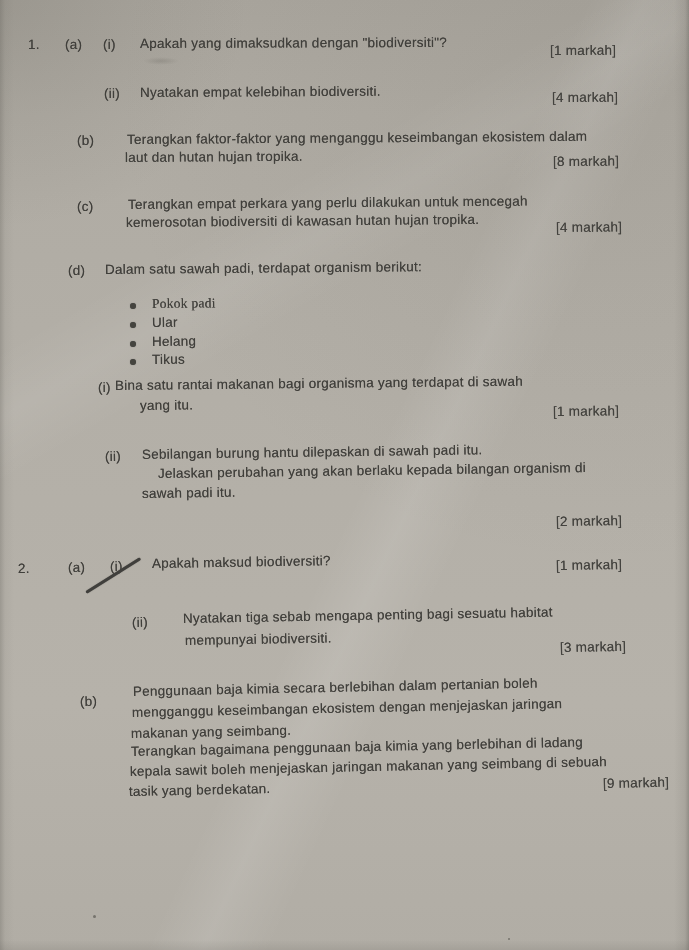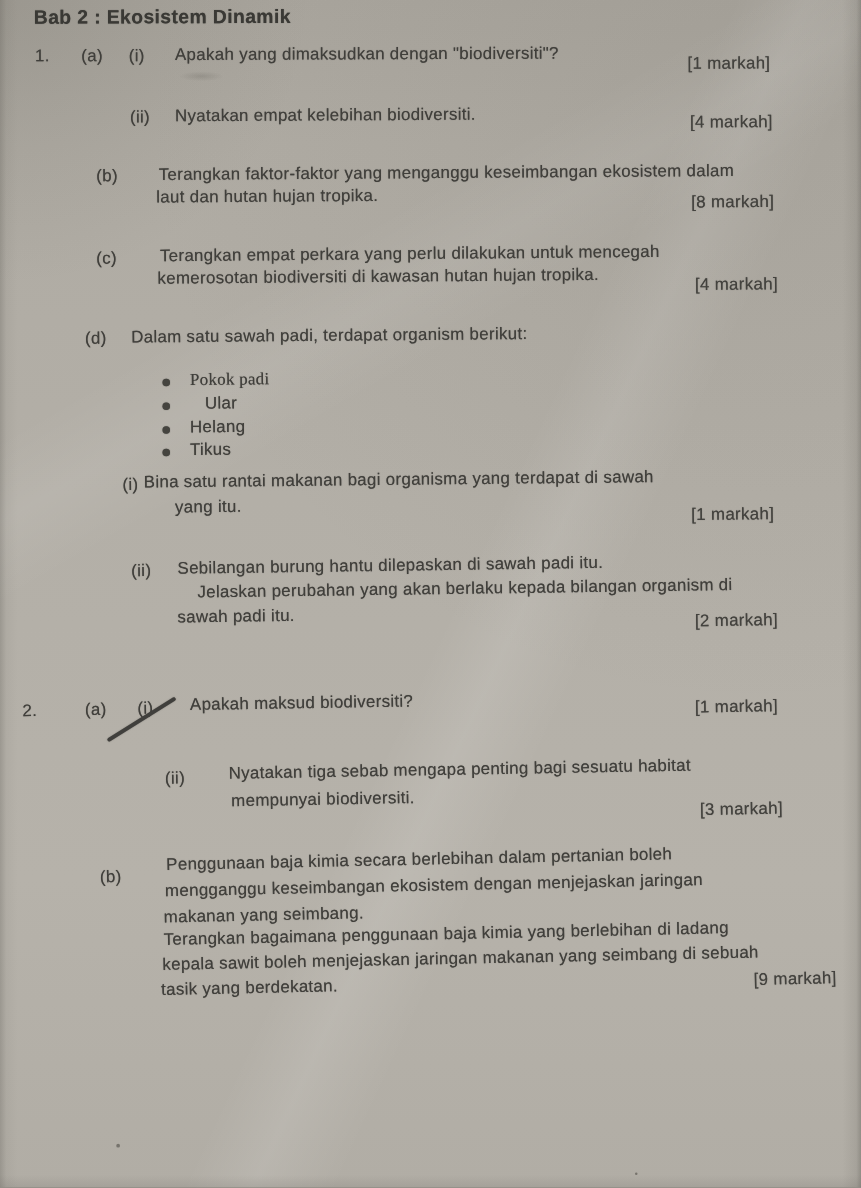--- a/index.html
+++ b/index.html
@@ -59,21 +59,20 @@
     position:absolute;left:143px;top:57px;width:36px;height:8px;
     background:radial-gradient(ellipse at center, rgba(96,93,86,0.25), transparent 70%);
   }
   .speck{position:absolute;width:3px;height:3px;border-radius:50%;background:rgba(70,68,62,0.55);}
 </style>
 </head>
 <body>
 
 <div class="page">
 
-  <div class="txt title r02" style="left:27px;top:6px;">Bab 2 : Ekosistem Dinamik</div>
   <div class="smudge"></div>
 
   <div class="txt r02" style="left:28px;top:37px;">1.</div>
   <div class="txt r02" style="left:65px;top:37px;">(a)</div>
   <div class="txt r02" style="left:103px;top:37px;">(i)</div>
   <div class="txt r02" style="left:140px;top:36px;">Apakah yang dimaksudkan dengan "biodiversiti"?</div>
   <div class="txt marks r02" style="left:550px;top:43px;">[1 markah]</div>
 
   <div class="txt r03" style="left:104px;top:86px;">(ii)</div>
   <div class="txt r03" style="left:140px;top:85px;">Nyatakan empat kelebihan biodiversiti.</div>
@@ -88,36 +87,36 @@
   <div class="txt r05" style="left:128px;top:197px;">Terangkan empat perkara yang perlu dilakukan untuk mencegah</div>
   <div class="txt r05" style="left:126px;top:215px;">kemerosotan biodiversiti di kawasan hutan hujan tropika.</div>
   <div class="txt marks r05" style="left:556px;top:220px;">[4 markah]</div>
 
   <div class="txt r05" style="left:68px;top:263px;">(d)</div>
   <div class="txt r05" style="left:105px;top:262px;">Dalam satu sawah padi, terdapat organism berikut:</div>
 
   <div class="bullet-dot" style="left:130px;top:303px;"></div>
   <div class="txt r06" style="left:152px;top:296px;font-family:Liberation Serif, serif;">Pokok padi</div>
   <div class="bullet-dot" style="left:130px;top:322px;"></div>
-  <div class="txt r06" style="left:152px;top:315px;margin-left:12px;">Ular</div>
+  <div class="txt r06" style="left:152px;top:315px;">Ular</div>
   <div class="bullet-dot" style="left:130px;top:341px;"></div>
   <div class="txt r06" style="left:152px;top:334px;">Helang</div>
   <div class="bullet-dot" style="left:130px;top:359px;"></div>
   <div class="txt r06" style="left:152px;top:352px;">Tikus</div>
 
   <div class="txt r06" style="left:98px;top:380px;">(i)</div>
   <div class="txt r06" style="left:115px;top:378px;">Bina satu rantai makanan bagi organisma yang terdapat di sawah</div>
   <div class="txt r06" style="left:140px;top:398px;">yang itu.</div>
   <div class="txt marks r06" style="left:553px;top:404px;">[1 markah]</div>
 
   <div class="txt r08" style="left:105px;top:449px;">(ii)</div>
   <div class="txt r08" style="left:142px;top:447px;">Sebilangan burung hantu dilepaskan di sawah padi itu.</div>
   <div class="txt r08" style="left:158px;top:466px;">Jelaskan perubahan yang akan berlaku kepada bilangan organism di</div>
   <div class="txt r08" style="left:142px;top:486px;">sawah padi itu.</div>
-  <div class="txt marks r08" style="left:556px;top:489px;text-align:right;">[2 markah]</div>
+  <div class="txt marks r08" style="left:556px;top:514px;text-align:right;">[2 markah]</div>
 
   <div class="txt r09" style="left:18px;top:561px;">2.</div>
   <div class="txt r09" style="left:68px;top:560px;">(a)</div>
   <div class="txt r09" style="left:110px;top:559px;">(i)</div>
   <div class="txt r09" style="left:152px;top:556px;">Apakah maksud biodiversiti?</div>
   <div class="txt marks r09" style="left:556px;top:558px;">[1 markah]</div>
   <div class="pen-stroke"></div>
 
   <div class="txt r10" style="left:132px;top:615px;">(ii)</div>
   <div class="txt r10" style="left:183px;top:611px;">Nyatakan tiga sebab mengapa penting bagi sesuatu habitat</div>

